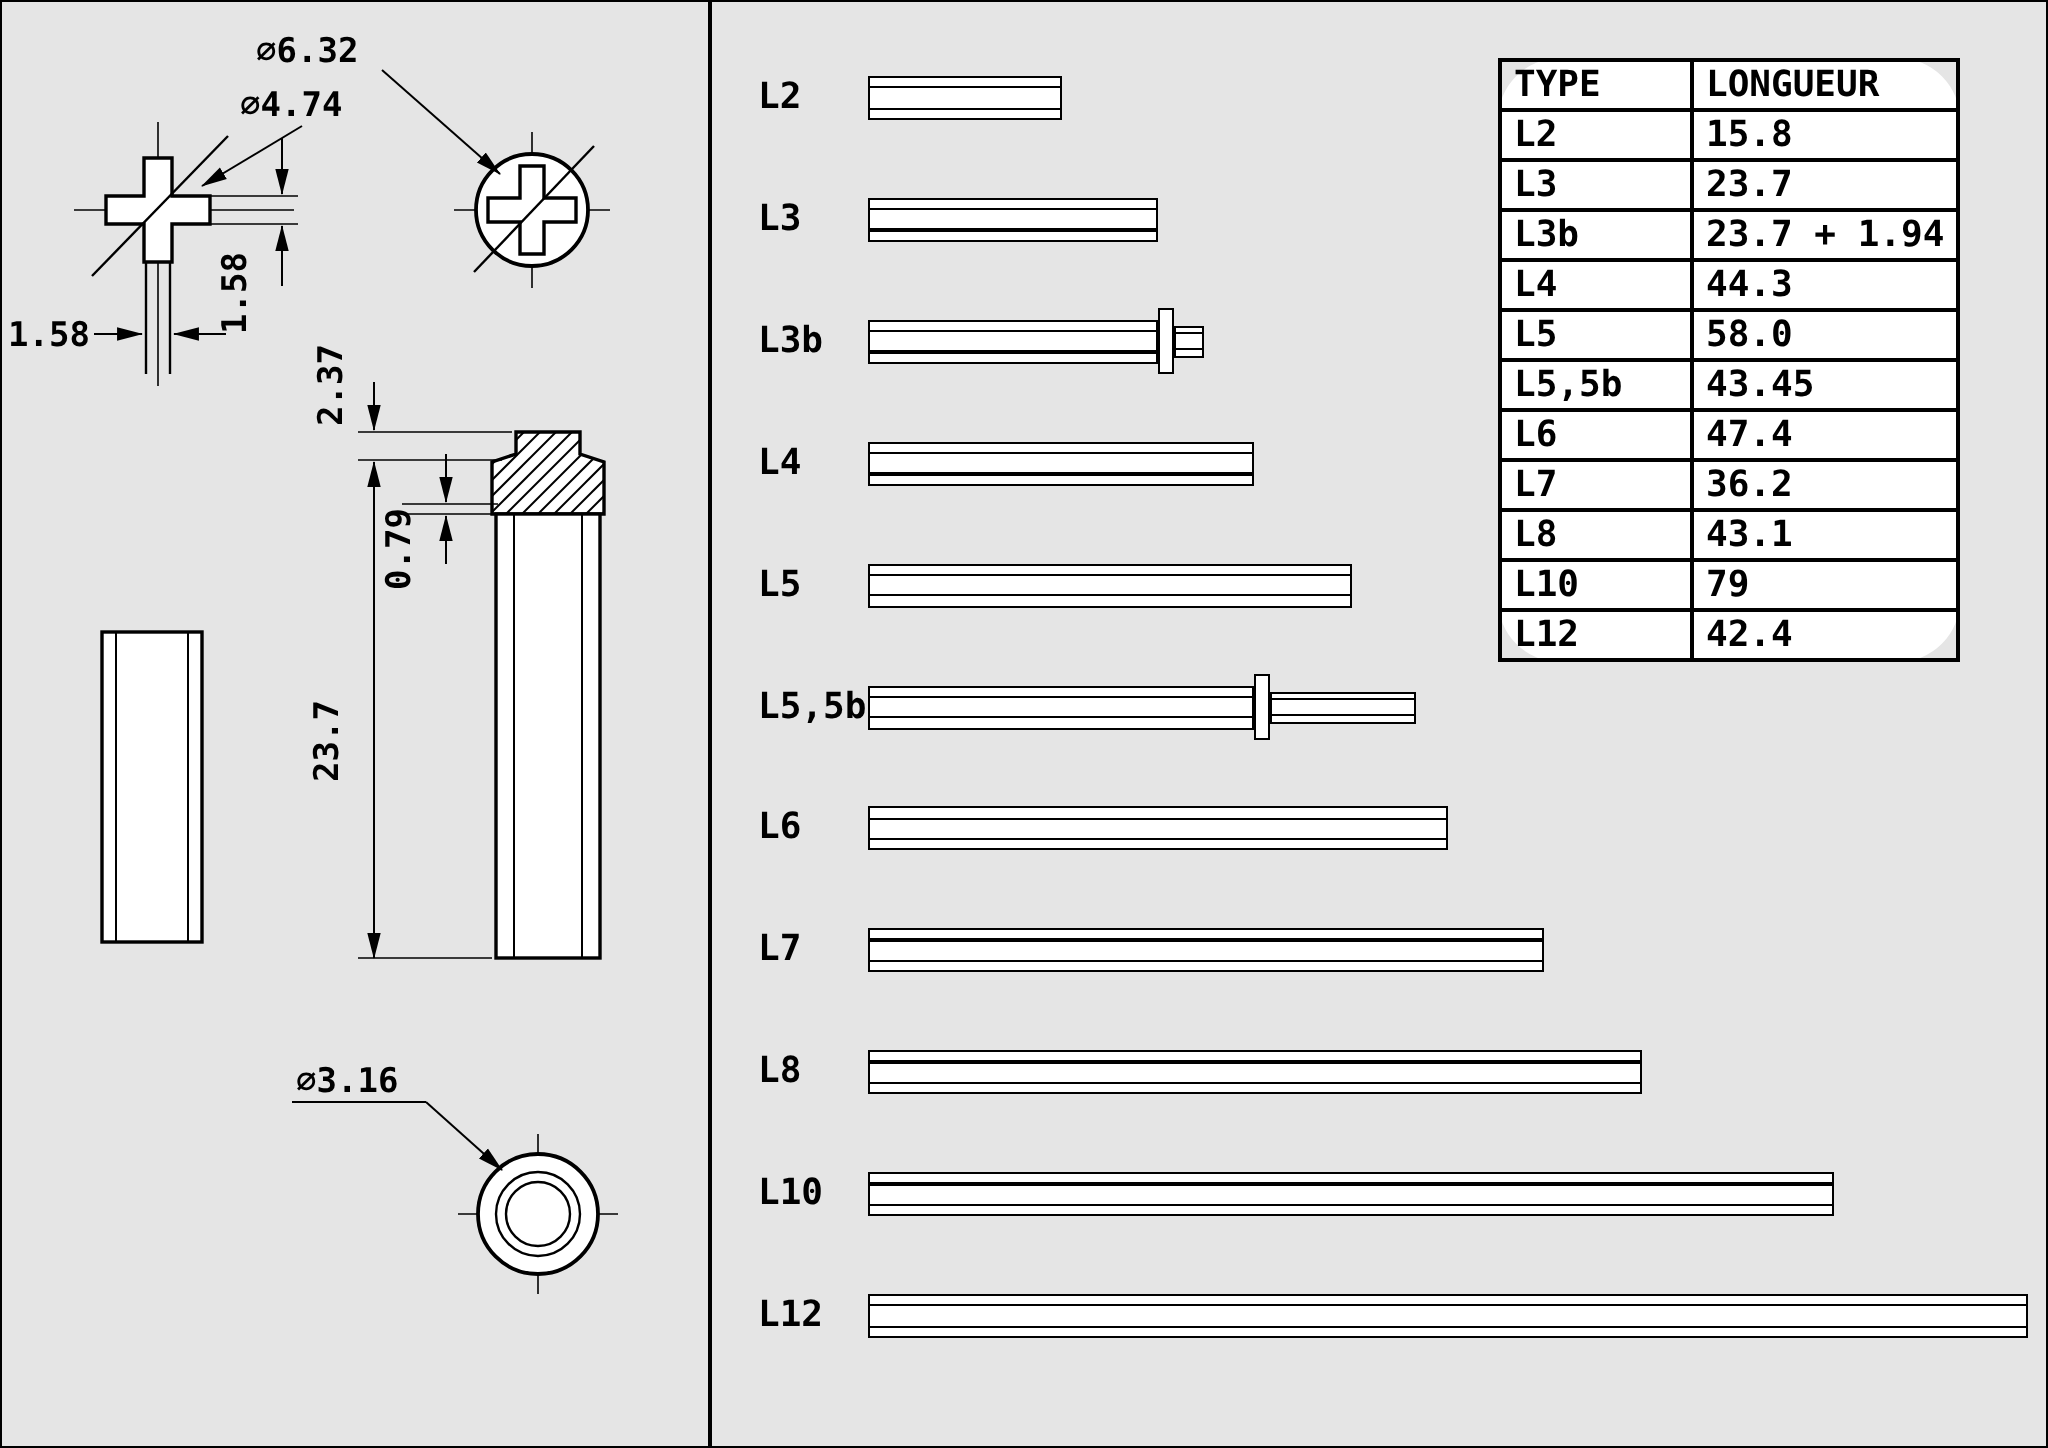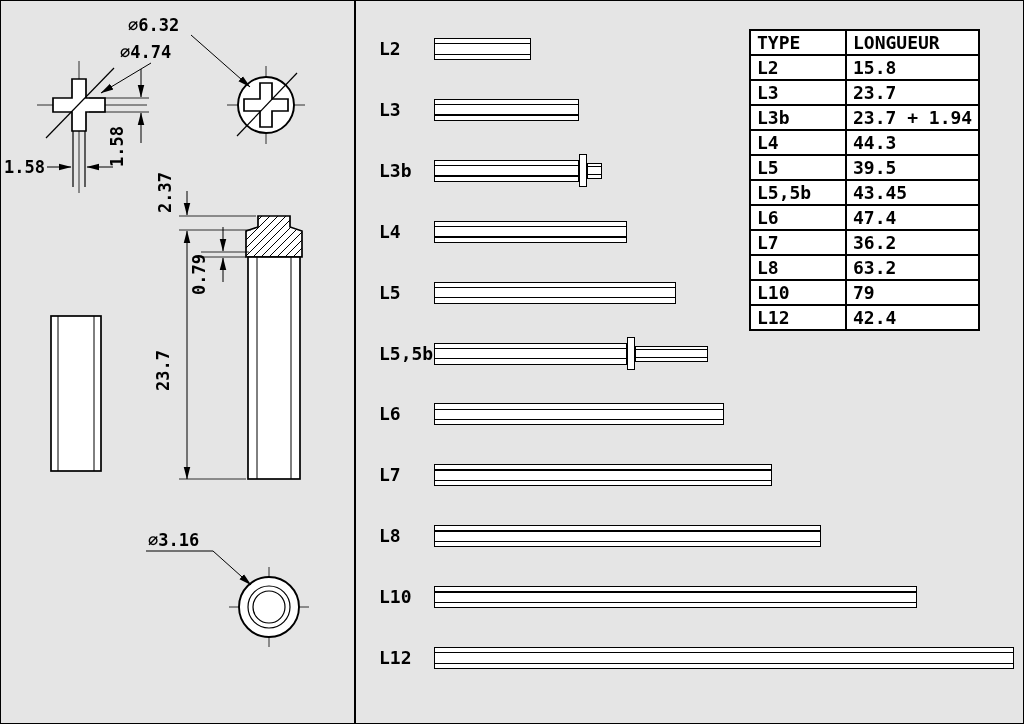--- a/index.html
+++ b/index.html
@@ -25,21 +25,21 @@
   .rod-label { position:absolute; left:18px; top:0; height:34px; line-height:34px; font-size:18px; font-weight:bold; color:#000; white-space:nowrap; }
   .rod-body { position:absolute; top:6px; height:22px; border:1.6px solid #000; background:#fff; }
   .rod-line-top { position:absolute; left:0; right:0; top:4.2px; height:1.3px; background:#000; }
   .rod-line-bot { position:absolute; left:0; right:0; bottom:4.2px; height:1.3px; background:#000; }
   .rod-flange { position:absolute; top:0.5px; height:33px; width:8px; border:1.6px solid #000; background:#fff; }
   .rod-ext { position:absolute; top:9px; height:16px; border:1.6px solid #000; background:#fff; }
   .rod-ext .rod-line-top { top:2.4px; }
   .rod-ext .rod-line-bot { bottom:2.4px; }
 
   
-  #size-table { position:absolute; left:748px; top:28px; border-collapse:collapse; font-size:18px; font-weight:bold; color:#000; background:#fff; }
+  #size-table { position:absolute; left:748px; top:28px; border-collapse:collapse; font-size:18px; font-weight:bold; color:#000; background:#fff;border-radius:31px; }
   #size-table th, #size-table td { border:2px solid #000; padding:1px 6px; text-align:left; height:24px; white-space:nowrap; font-weight:bold; }
   #size-table th.col-type, #size-table td:first-child { width:96px; }
   #size-table th.col-long, #size-table td:last-child { width:131px; }
 </style>
 </head>
 <body>
 
 <div id="canvas">
 
   <svg id="left-drawing" width="355" height="724" viewBox="0 0 355 724">
@@ -248,37 +248,37 @@
         <tr>
           <td>L3b</td>
           <td>23.7 + 1.94</td>
         </tr>
         <tr>
           <td>L4</td>
           <td>44.3</td>
         </tr>
         <tr>
           <td>L5</td>
-          <td>39.5</td>
+          <td>58.0</td>
         </tr>
         <tr>
           <td>L5,5b</td>
           <td>43.45</td>
         </tr>
         <tr>
           <td>L6</td>
           <td>47.4</td>
         </tr>
         <tr>
           <td>L7</td>
           <td>36.2</td>
         </tr>
         <tr>
           <td>L8</td>
-          <td>63.2</td>
+          <td>43.1</td>
         </tr>
         <tr>
           <td>L10</td>
           <td>79</td>
         </tr>
         <tr>
           <td>L12</td>
           <td>42.4</td>
         </tr>
       </tbody>

